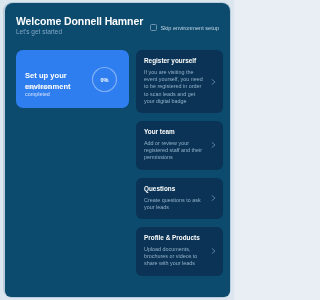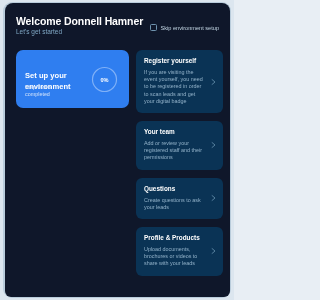--- a/index.html
+++ b/index.html
@@ -33,21 +33,21 @@
     background: #b9ccdb;
     border-radius: 9px;
   }
 
   .panel {
     position: absolute;
     left: 5px;
     top: 3px;
     width: 225px;
     height: 294px;
-    background: #0f172a;
+    background: #0c4a6e;
     border-radius: 8px 8px 6px 6px;
     overflow: hidden;
     box-sizing: border-box;
   }
 
   
   .header {
     position: absolute;
     left: 0;
     top: 0;

